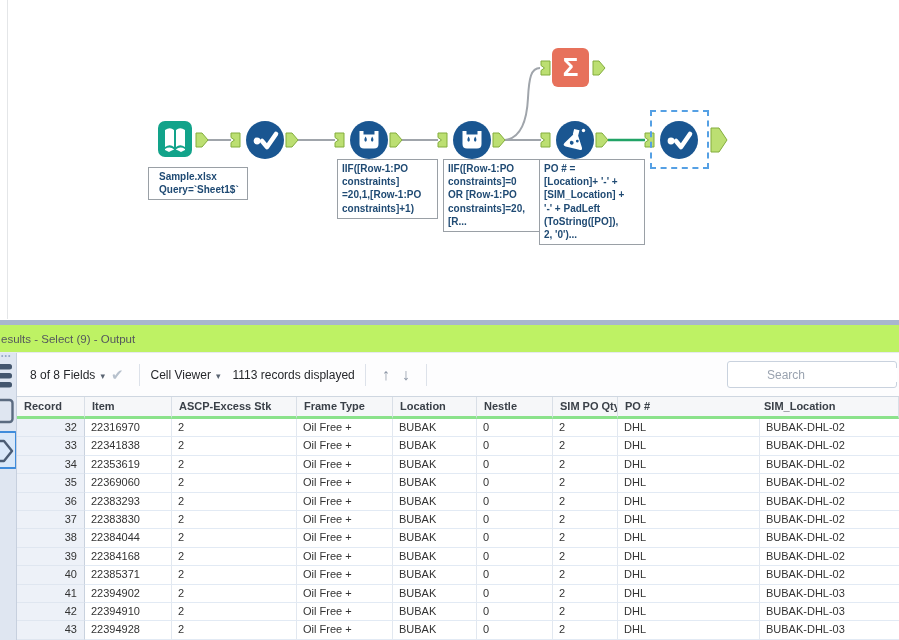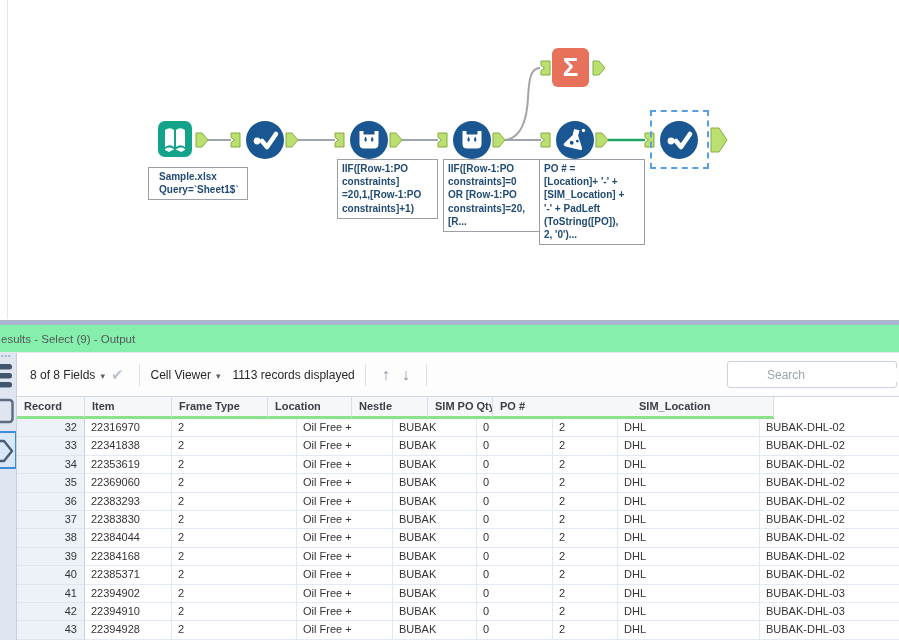--- a/index.html
+++ b/index.html
@@ -23,21 +23,21 @@
     padding:2px 4px 3px 4px; font-size:10px; line-height:1.32; font-weight:600;
     color:#1f4a73; white-space:pre-line; }
   #ann-0 { left:148px; top:167px; width:100px;padding-left:10px; }
   #ann-2 { left:337px; top:159px; width:101px; }
   #ann-3 { left:443px; top:159px; width:97px; }
   #ann-4 { left:539px; top:159px; width:106px; }
 
   
   #panel-strip { position:absolute; left:0; top:320px; width:899px; height:5px; background:#a8b6ce; }
   #panel-title { position:absolute; left:0; top:325px; width:899px; height:28px;
-    background:#86efac; border-bottom:1px solid #e6eaf0; color:#54575d; font-size:11.5px;
+    background:#bef264; border-bottom:1px solid #e6eaf0; color:#54575d; font-size:11.5px;
     line-height:28px; padding-left:1px; }
   #rail { position:absolute; left:0; top:353px; width:17px; height:287px;
     background:#dfe6f1; border-right:1px solid #c7d0de; overflow:hidden; }
   .rail-ic { position:absolute; left:-11px; }
   #rail-sel { position:absolute; left:-9px; top:78px; width:26px; height:38px;
     border:2px solid #3f8cdb; border-radius:2px; background:#d9e8f9; }
   #rail-dots { position:absolute; left:1px; top:-1px; color:#93a7c4; font-size:7px; letter-spacing:1px; }
 
   #toolbar { position:absolute; left:17px; top:353px; width:882px; height:44px;
     background:#fdfdfe; border-bottom:1px solid #cfd7e1; display:flex; align-items:center;
@@ -212,20 +212,21 @@
         <line x1="9.6" y1="9.6" x2="13.2" y2="13.2" stroke="#a8b1bd" stroke-width="1.6" stroke-linecap="round"></line>
       </svg>
       <input type="text" placeholder="Search" style="">
     </div>
   </div>
 
   <div id="grid">
     <div class="thead">
         <div class="hcell c0">Record</div>
         <div class="hcell c1">Item</div>
+        <div class="hcell c2">ASCP-Excess Stk</div>
         <div class="hcell c3">Frame Type</div>
         <div class="hcell c4">Location</div>
         <div class="hcell c5">Nestle</div>
         <div class="hcell c6">SIM PO Qty</div>
         <div class="hcell c8">PO #</div>
         <div class="hcell c7">SIM_Location</div>
       </div>
     <div>
         <div class="trow">
           <div class="tcell c0 rec">32</div>

